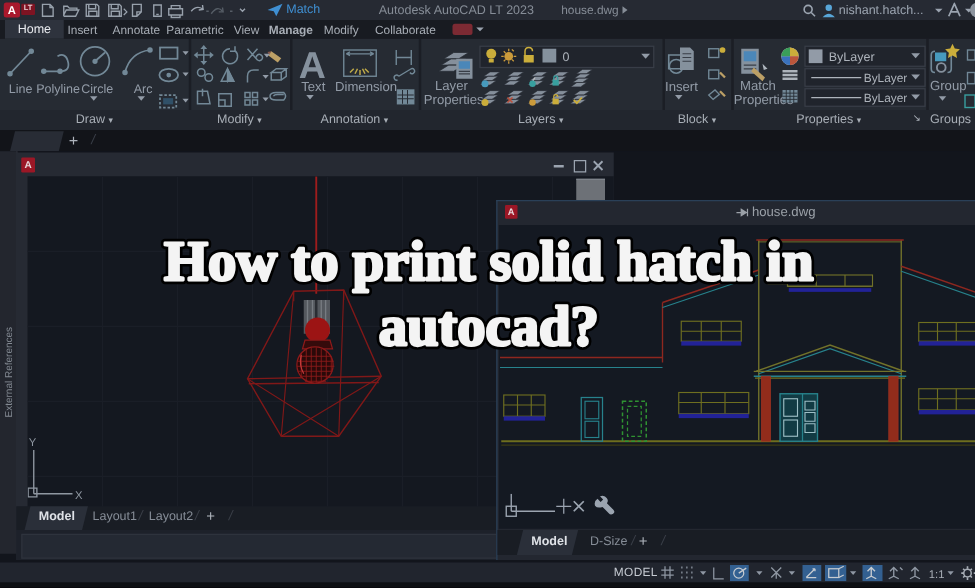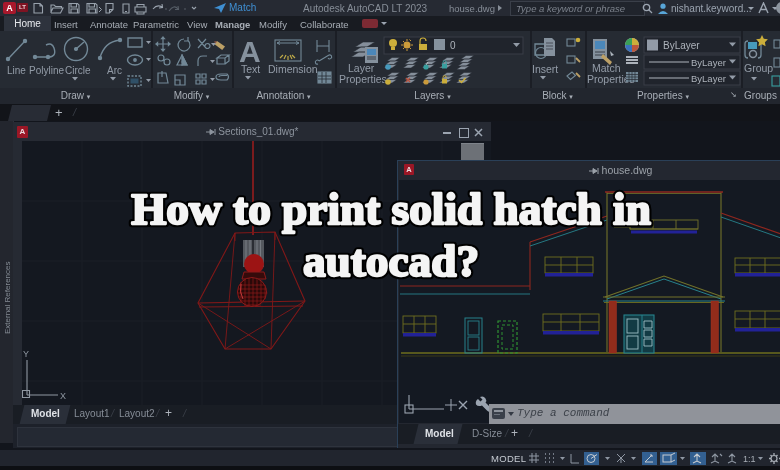--- a/index.html
+++ b/index.html
@@ -33,30 +33,29 @@
       <path d="M160 5 l2 2 2 -2" stroke="#9aa3ae"></path>
     </g>
   </svg>
   <svg class="abs" style="left:213px;top:2px;" width="14" height="12" viewBox="0 0 14 12">
       <path d="M1 6 L13 1 L8 11 L6 7 Z" fill="#3f8fd2"></path>
     </svg>
   <div class="abs" style="left:229px;top:2px;color:#3f8fd2;font-size:10px;">Match</div>
   <div class="abs" style="left:303px;top:3px;color:#868d97;font-size:10px;">Autodesk AutoCAD LT 2023</div>
   <div class="abs" style="left:449px;top:3px;color:#868d97;font-size:9.5px;">house.dwg</div>
   <div class="abs" style="left:498px;top:5px;width:0;height:0;border-left:4px solid #868d97;border-top:3px solid transparent;border-bottom:3px solid transparent;"></div>
-  <div class="abs" style="left:510px;top:1px;width:128px;height:13px;background:#20242c;border:1px solid #3a3f49;color:#7c828c;font-size:9.5px;font-style:italic;line-height:13px;padding-left:5px;">Type a keyword or phrase</div>
   <svg class="abs" style="left:642px;top:3px;" width="11" height="11" viewBox="0 0 11 11">
       <circle cx="4.5" cy="4.5" r="3.2" fill="none" stroke="#9ba4b0" stroke-width="1.3"></circle>
       <path d="M7 7 L10 10" stroke="#9ba4b0" stroke-width="1.3"></path>
     </svg>
   <svg class="abs" style="left:657px;top:3px;" width="12" height="11" viewBox="0 0 12 11">
       <circle cx="6" cy="3.2" r="2.6" fill="#58a6d8"></circle>
       <path d="M1 11 q5 -6 10 0 z" fill="#58a6d8"></path>
     </svg>
-  <div class="abs" style="left:671px;top:3px;color:#9ba4b0;font-size:10px;">nishant.keyword...</div>
+  <div class="abs" style="left:671px;top:3px;color:#9ba4b0;font-size:10px;">nishant.hatch...</div>
   <div class="abs" style="left:748px;top:7px;width:0;height:0;border-top:3px solid #9ba4b0;border-left:3px solid transparent;border-right:3px solid transparent;"></div>
   <svg class="abs" style="left:757px;top:2px;" width="13" height="12" viewBox="0 0 13 12">
       <path d="M2 11 L6.5 1 L11 11 M4 7.5 h5" stroke="#9ba4b0" stroke-width="1.4" fill="none"></path>
     </svg>
   <div class="abs" style="left:772px;top:7px;width:0;height:0;border-top:3px solid #9ba4b0;border-left:3px solid transparent;border-right:3px solid transparent;"></div>
   <div class="abs" style="left:776px;top:2px;width:12px;height:12px;border-radius:50%;background:#8d959f;"></div>
 
   <div class="abs" style="left:0;top:16px;width:780px;height:15px;background:#181b21;"></div>
   <div class="abs" style="left:4px;top:16px;width:47px;height:15px;background:#2e333d;color:#e8eaee;font-size:10px;text-align:center;line-height:15px;">Home</div>
   <div class="abs txt" style="left:54px;top:19px;font-size:9.5px;">Insert</div>
@@ -300,23 +299,20 @@
   <div class="abs" style="left:0;top:121px;width:780px;height:349px;background:#12151c;"></div>
 
   <div class="abs" style="left:0;top:121px;width:13px;height:322px;background:#23262e;border-right:1px solid #2e323b;"></div>
   <svg class="abs" style="left:0;top:121px;" width="13" height="322" viewBox="0 0 13 322">
       <text transform="translate(9.5,213) rotate(-90)" font-size="8" fill="#848b94" font-family="Liberation Sans">External  References</text>
     </svg>
 
   <div class="abs" style="left:13px;top:122px;width:478px;height:326px;background:#262a33;">
 
     <div class="abs" style="left:4px;top:4px;width:11px;height:12px;background:#9b1726;border-radius:1px;color:#e8dadd;font-size:8px;font-weight:bold;text-align:center;line-height:12px;">A</div>
-    <div class="abs" style="left:0;top:0;width:478px;height:19px;color:#8d949e;font-size:10px;text-align:center;line-height:19px;"><svg width="10" height="8" viewBox="0 0 10 8" style="display:inline-block;vertical-align:-1px;">
-          <path d="M0 4 h4 M4 1.5 l4 2.5 -4 2.5 z M9 1 v6" stroke="#8d949e" stroke-width="1" fill="#8d949e"></path>
-        </svg> Sections_01.dwg*</div>
     <div class="abs" style="left:430px;top:10px;width:8px;height:2px;background:#9ba4b0;"></div>
     <div class="abs" style="left:446px;top:6px;width:8px;height:8px;border:1.5px solid #9ba4b0;"></div>
     <svg class="abs" style="left:461px;top:6px;" width="9" height="9" viewBox="0 0 9 9">
         <path d="M1 1 L8 8 M8 1 L1 8" stroke="#9ba4b0" stroke-width="1.5"></path>
       </svg>
 
     <div class="abs" style="left:9px;top:19px;width:469px;height:284px;background:#141820;overflow:hidden;">
       <svg class="abs" style="left:0;top:0;" width="469" height="284" viewBox="0 0 469 284">
         <g stroke="#1a1e27" stroke-width="1">
           <path d="M60 0 V284 M120 0 V284 M180 0 V284 M240 0 V284 M300 0 V284 M360 0 V284 M420 0 V284"></path>
@@ -462,28 +458,20 @@
             <rect x="6" y="10" width="8" height="8"></rect>
           <path d="M52 4 v12 M46 10 h12" stroke-width="1"></path>
           <path d="M60 6 l8 8 M68 6 l-8 8" stroke-width="1.4"></path>
         </g>
         <g fill="#9ba4b0">
             <path d="M77 9.5 q-1 -3.5 2 -5.5 l2.5 2.5 2 -2 -2.5 -2.5 q3.5 -1.5 5.5 1.5 q1.5 2 0 4 l5 5 q2 2 0 3.5 q-2 1.5 -3.5 -0.5 l-5 -5 q-4 1.5 -6 -1 z"></path>
           </g>
       </svg>
     </div>
 
-    <div class="abs" style="left:91px;top:243px;width:292px;height:20px;background:#90939a;">
-      <div class="abs" style="left:3px;top:4px;width:13px;height:11px;background:#3a404a;border-radius:2px;">
-          <div style="position:absolute;left:2px;top:2px;width:9px;height:2px;background:#8d939c;"></div>
-          <div style="position:absolute;left:2px;top:6px;width:6px;height:1px;background:#6a707a;"></div>
-        </div>
-      <div class="abs" style="left:19px;top:8px;width:0;height:0;border-top:4px solid #343a44;border-left:3.5px solid transparent;border-right:3.5px solid transparent;"></div>
-      <div class="abs" style="left:28px;top:3px;color:#3c4149;font-size:11px;font-style:italic;font-family:'Liberation Mono',monospace;">Type a command</div>
-    </div>
 
     <div class="abs" style="left:0;top:263px;width:383px;height:20px;background:#191d24;">
       <div class="abs" style="left:18px;top:0;width:44px;height:20px;background:#2a2f39;transform:skewX(-14deg);"></div>
       <div class="abs" style="left:27px;top:4px;color:#dfe2e7;font-size:10px;font-weight:bold;">Model</div>
       <div class="abs" style="left:74px;top:4px;color:#868d97;font-size:10px;">D-Size</div>
       <div class="abs" style="left:107px;top:3px;color:#3a3f48;font-size:11px;font-style:italic;">/</div>
       <div class="abs" style="left:113px;top:2px;color:#aeb4bc;font-size:12px;">+</div>
       <div class="abs" style="left:131px;top:3px;color:#3a3f48;font-size:11px;font-style:italic;">/</div>
     </div>
   </div>

